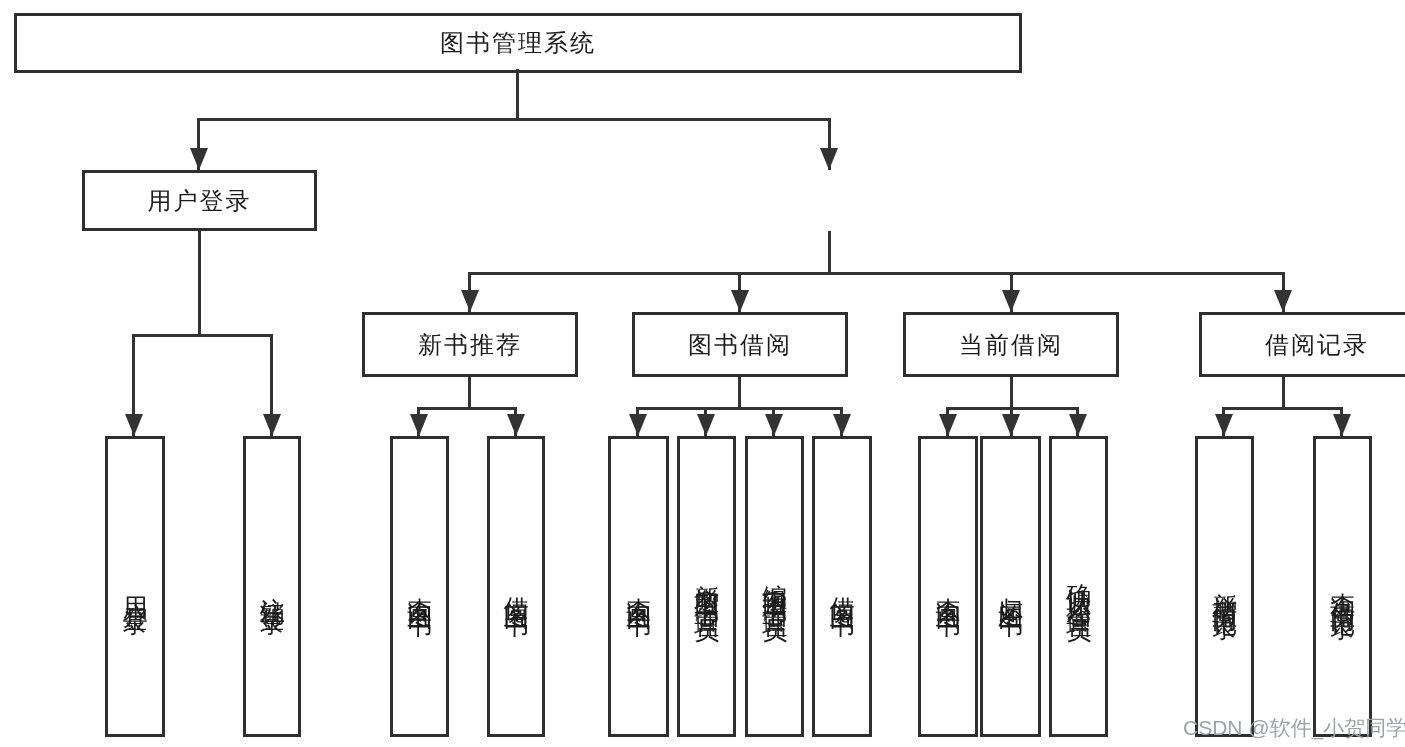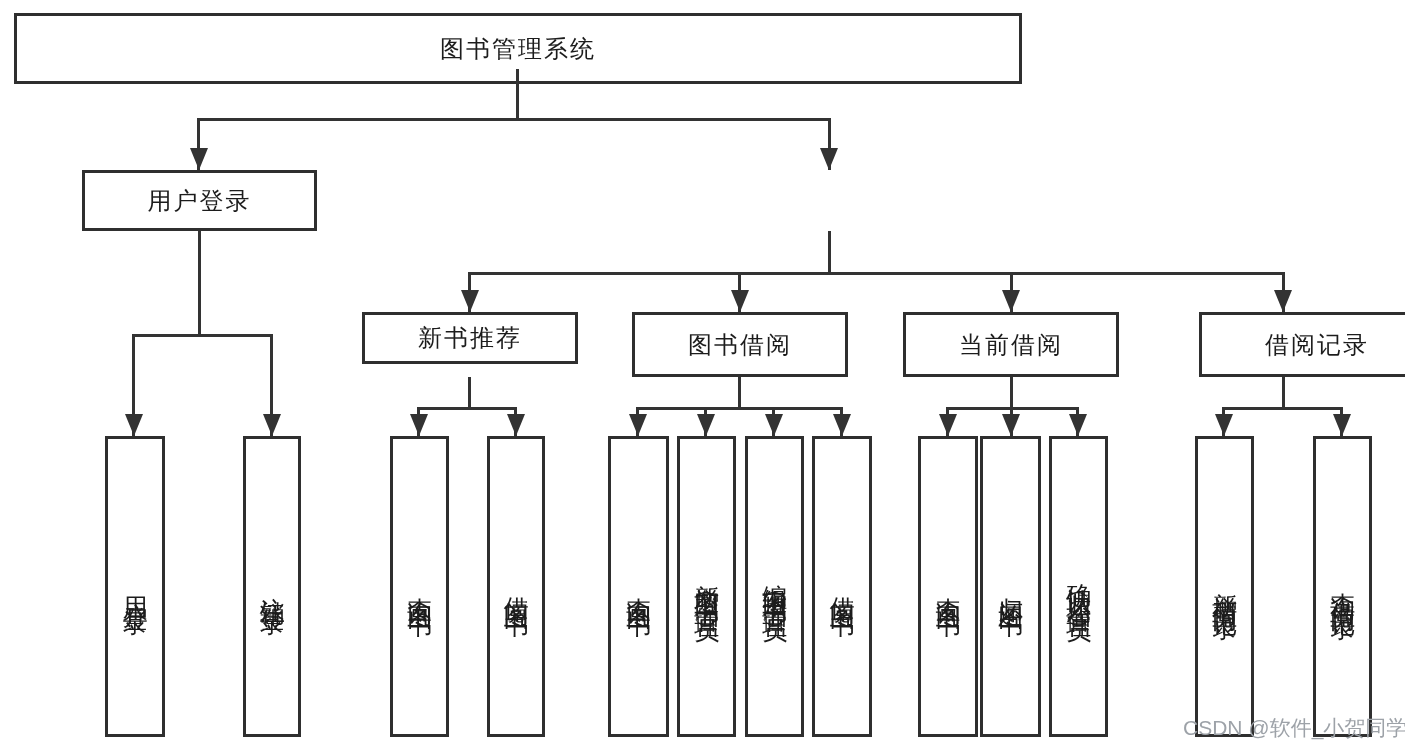--- a/index.html
+++ b/index.html
@@ -49,30 +49,30 @@
     color:var(--wm);
     white-space:nowrap;
     z-index:6;
   }
 </style>
 </head>
 <body>
 
 <div class="canvas">
 
-  <div class="box" style="left:14px;top:13px;width:1008px;height:71px;align-items:center;">
+  <div class="box" style="left:14px;top:13px;width:1008px;height:60px;align-items:center;">
     <span class="h-label">图书管理系统</span>
   </div>
 
   <div class="box" style="left:82px;top:170px;width:235px;height:61px;">
     <span class="h-label">用户登录</span>
   </div>
 
 
-  <div class="box" style="left:362px;top:312px;width:216px;height:52px;">
+  <div class="box" style="left:362px;top:312px;width:216px;height:65px;">
     <span class="h-label">新书推荐</span>
   </div>
 
   <div class="box" style="left:903px;top:312px;width:216px;height:65px;">
     <span class="h-label">当前借阅</span>
   </div>
 
   <div class="box" style="left:632px;top:312px;width:216px;height:65px;">
     <span class="h-label">图书借阅</span>
   </div>

